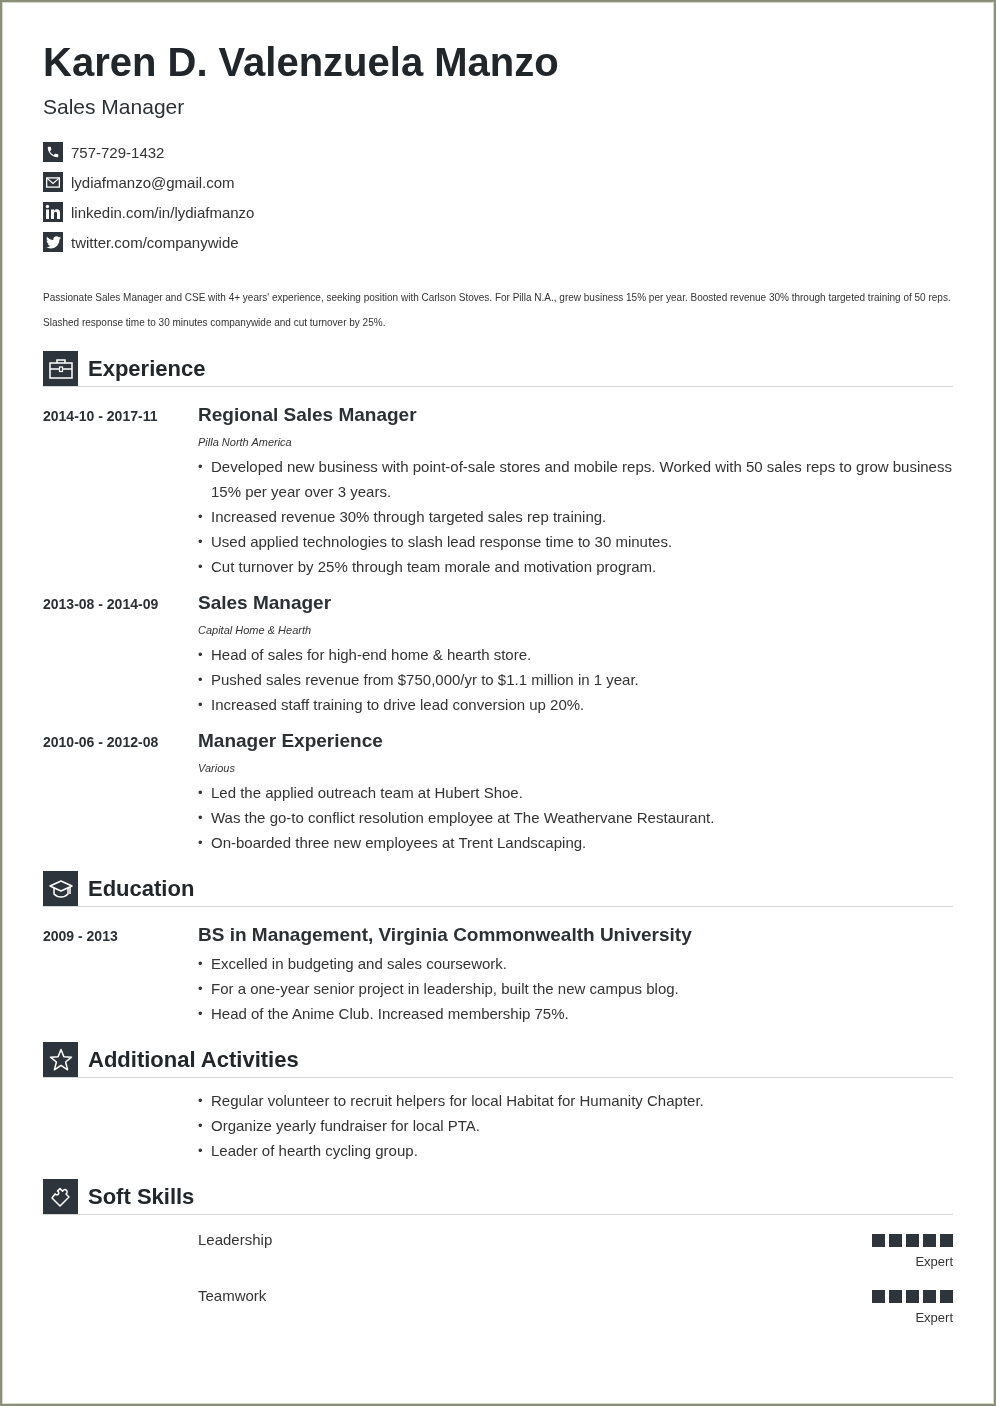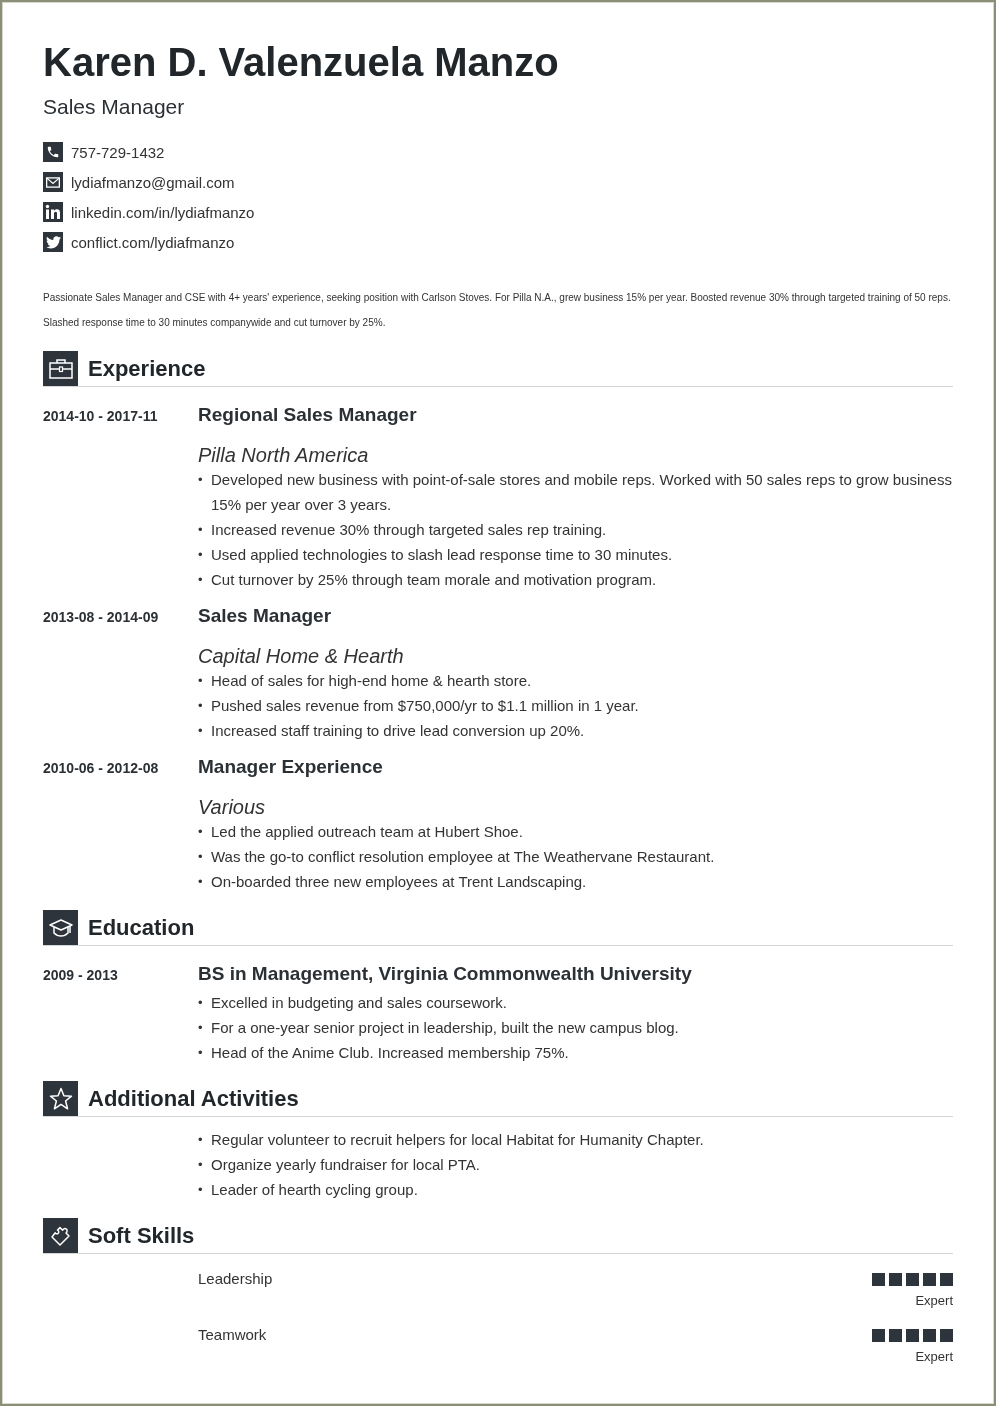--- a/index.html
+++ b/index.html
@@ -25,21 +25,21 @@
   .contact .txt { font-size: 15px; color: #333; }
   .summary { margin-top: 28px; font-size: 10px; line-height: 25px; color: #333; width: 910px; }
   .section { margin-top: 14px; }
   .sec-head { display: flex; align-items: center; height: 36px; border-bottom: 1px solid #d3d5d7; position: relative; }
   .sec-head .icon-box { width: 35px; height: 35px; background: #2e343b; display: flex; align-items: center; justify-content: center; margin-right: 10px; position: relative; top: 0px; }
   .sec-head .sec-title { font-size: 22px; font-weight: bold; color: #21262b; }
   .entry { display: flex; margin-top: 14px; }
   .entry .date { width: 155px; font-size: 14px; font-weight: bold; color: #2b3035; padding-top: 5px; }
   .entry .body { width: 755px; }
   .entry .role { font-size: 19px; font-weight: bold; color: #2b3035; line-height: 24px; }
-  .entry .org { font-size: 20px; font-style: italic; color: #333; margin-top: 18px; line-height: 20px; }
+  .entry .org { font-size: 11px; font-style: italic; color: #333; margin-top: 5px; line-height: 20px; }
   ul.bullets { list-style: none; margin-top: 2px; }
   ul.bullets li { position: relative; padding-left: 13px; font-size: 15px; line-height: 25px; color: #333; }
   ul.bullets li::before { content: "\2022"; position: absolute; left: 0; top: 0; font-size: 13px; color: #333; }
   .skill { display: flex; justify-content: space-between; margin-left: 155px; margin-top: 14px; height: 42px; }
   .skill .sname { font-size: 15px; color: #333; padding-top: 2px; }
   .skill .right { text-align: right; }
   .skill .bars { display: flex; gap: 4px; justify-content: flex-end; margin-top: 5px; }
   .skill .bars span { width: 13px; height: 13px; background: #2e343b; display: block; }
   .skill .level { font-size: 13px; color: #333; margin-top: 7px; }
 </style>
@@ -80,21 +80,21 @@
           </svg>
       </span>
       <span class="txt">linkedin.com/in/lydiafmanzo</span>
     </div>
     <div class="contact">
       <span class="ic">
         <svg width="15" height="13" viewBox="0 0 24 20">
             <path fill="#fff" d="M24 2.4c-.9.4-1.8.7-2.8.8 1-.6 1.8-1.6 2.2-2.7-1 .6-2 1-3.1 1.2C19.4.7 18.1 0 16.6 0c-2.7 0-4.9 2.2-4.9 4.9 0 .4 0 .8.1 1.1C7.7 5.8 4.1 3.9 1.7.9c-.4.7-.7 1.6-.7 2.5 0 1.7.9 3.2 2.2 4.1-.8 0-1.6-.2-2.2-.6v.1c0 2.4 1.7 4.4 3.9 4.8-.4.1-.8.2-1.3.2-.3 0-.6 0-.9-.1.6 2 2.4 3.4 4.6 3.4-1.7 1.3-3.8 2.1-6.1 2.1-.4 0-.8 0-1.2-.1C2.2 18.8 4.8 19.6 7.5 19.6c9.1 0 14-7.5 14-14v-.6c1-.7 1.8-1.6 2.5-2.6z"></path>
           </svg>
       </span>
-      <span class="txt">conflict.com/lydiafmanzo</span>
+      <span class="txt">twitter.com/companywide</span>
     </div>
   </div>
 
   <p class="summary">Passionate Sales Manager and CSE with 4+ years' experience, seeking position with Carlson Stoves. For Pilla N.A., grew business 15% per year. Boosted revenue 30% through targeted training of 50 reps. Slashed response time to 30 minutes companywide and cut turnover by 25%.</p>
 
   <div class="section" style="margin-top:16px;">
     <div class="sec-head">
       <span class="icon-box">
         <svg width="24" height="22" viewBox="0 0 24 22">
             <rect x="1" y="5" width="22" height="15" fill="none" stroke="#fff" stroke-width="1.5"></rect>

